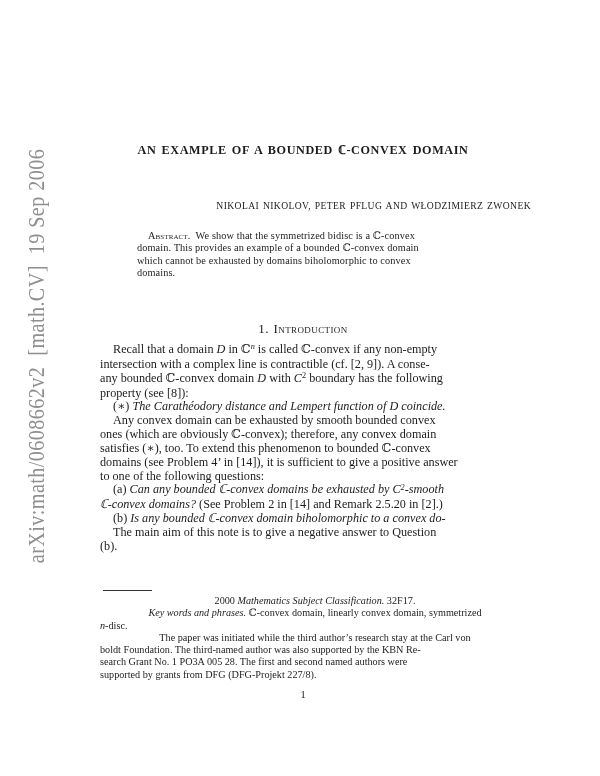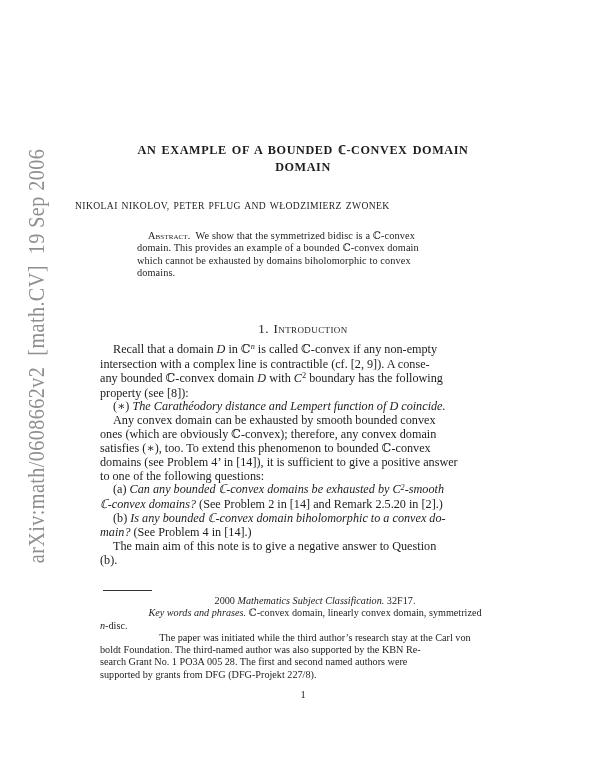--- a/index.html
+++ b/index.html
@@ -3,21 +3,21 @@
 <meta charset="utf-8">
 <style>
   html,body{margin:0;padding:0;background:#fff;}
   .page{position:relative;width:600px;height:776px;background:#ffffff;overflow:hidden;
         font-family:"Liberation Serif","DejaVu Serif",serif;color:#1c1c1c;}
   .watermark{position:absolute;left:36px;top:356px;
         transform:translate(-50%,-50%) rotate(-90deg) scaleX(0.84);
         white-space:pre;font-size:24px;color:#8f8f8f;letter-spacing:0.5px;}
   .title{position:absolute;top:142px;left:95px;width:416px;text-align:center;
         font-weight:bold;font-size:12.2px;line-height:16.6px;letter-spacing:0.6px;word-spacing:1.5px;font-family:Liberation Serif, serif;}
-  .authors{position:absolute;top:200px;left:75px;width:456px;text-align:left;
+  .authors{position:absolute;top:200px;left:75px;width:456px;text-align:right;
         font-size:9.6px;letter-spacing:0.4px;word-spacing:1px;}
   .abstract{position:absolute;top:230px;left:137px;width:348px;
         font-size:10.3px;line-height:12.45px;letter-spacing:0.1px;}
   .abstract .ind{text-indent:11px;}
   .sec-heading{position:absolute;top:321px;left:95px;width:416px;text-align:center;
         font-size:13px;letter-spacing:0.4px;word-spacing:1px;}
   .body-text{position:absolute;top:343px;left:100px;width:420px;
         font-size:12.2px;line-height:13.85px;}
   .body-text .ind{text-indent:13px;}
   .footnotes{position:absolute;top:595px;left:100px;width:420px;
@@ -32,21 +32,20 @@
   .isup{font-style:italic;font-size:68%;position:relative;top:-0.45em;}
 </style>
 </head>
 <body>
 
 <div class="page">
   <div class="watermark">arXiv:math/0608662v2  [math.CV]  19 Sep 2006</div>
 
   <div class="title">
       <div class="tl"><span>AN EXAMPLE OF A BOUNDED ℂ-CONVEX DOMAIN</span></div>
-      <div class="tl"><span>DOMAIN</span></div>
     </div>
 
   <div class="authors">NIKOLAI NIKOLOV, PETER PFLUG AND WŁODZIMIERZ ZWONEK</div>
 
   <div class="abstract">
       <div class="tl ind"><span class="sc">Abstract.</span><span>  We show that the symmetrized bidisc is a ℂ-convex</span></div>
       <div class="tl"><span>domain. This provides an example of a bounded ℂ-convex domain</span></div>
       <div class="tl"><span>which cannot be exhausted by domains biholomorphic to convex</span></div>
       <div class="tl"><span>domains.</span></div>
     </div>
@@ -62,21 +61,20 @@
       <div class="tl"><span>property (see [8]):</span></div>
       <div class="tl ind"><span>(∗) </span><span class="i">The Carathéodory distance and Lempert function of D coincide.</span></div>
       <div class="tl ind"><span>Any convex domain can be exhausted by smooth bounded convex</span></div>
       <div class="tl"><span>ones (which are obviously ℂ-convex); therefore, any convex domain</span></div>
       <div class="tl"><span>satisfies (∗), too. To extend this phenomenon to bounded ℂ-convex</span></div>
       <div class="tl"><span>domains (see Problem 4’ in [14]), it is sufficient to give a positive answer</span></div>
       <div class="tl"><span>to one of the following questions:</span></div>
       <div class="tl ind"><span>(a) </span><span class="i">Can any bounded ℂ-convex domains be exhausted by C</span><span class="isup">2</span><span class="i">-smooth</span></div>
       <div class="tl"><span class="i">ℂ-convex domains?</span><span> (See Problem 2 in [14] and Remark 2.5.20 in [2].)</span></div>
       <div class="tl ind"><span>(b) </span><span class="i">Is any bounded ℂ-convex domain biholomorphic to a convex do-</span></div>
-      <div class="tl"><span class="i">main?</span><span> (See Problem 4 in [14].)</span></div>
       <div class="tl ind"><span>The main aim of this note is to give a negative answer to Question</span></div>
       <div class="tl"><span>(b).</span></div>
     </div>
 
   <div class="fn-rule"></div>
 
   <div class="footnotes">
       <div class="tl ind"><span>2000 </span><span class="i">Mathematics Subject Classification.</span><span> 32F17.</span></div>
       <div class="tl ind"><span class="i">Key words and phrases.</span><span> ℂ-convex domain, linearly convex domain, symmetrized</span></div>
       <div class="tl"><span class="i">n</span><span>-disc.</span></div>

